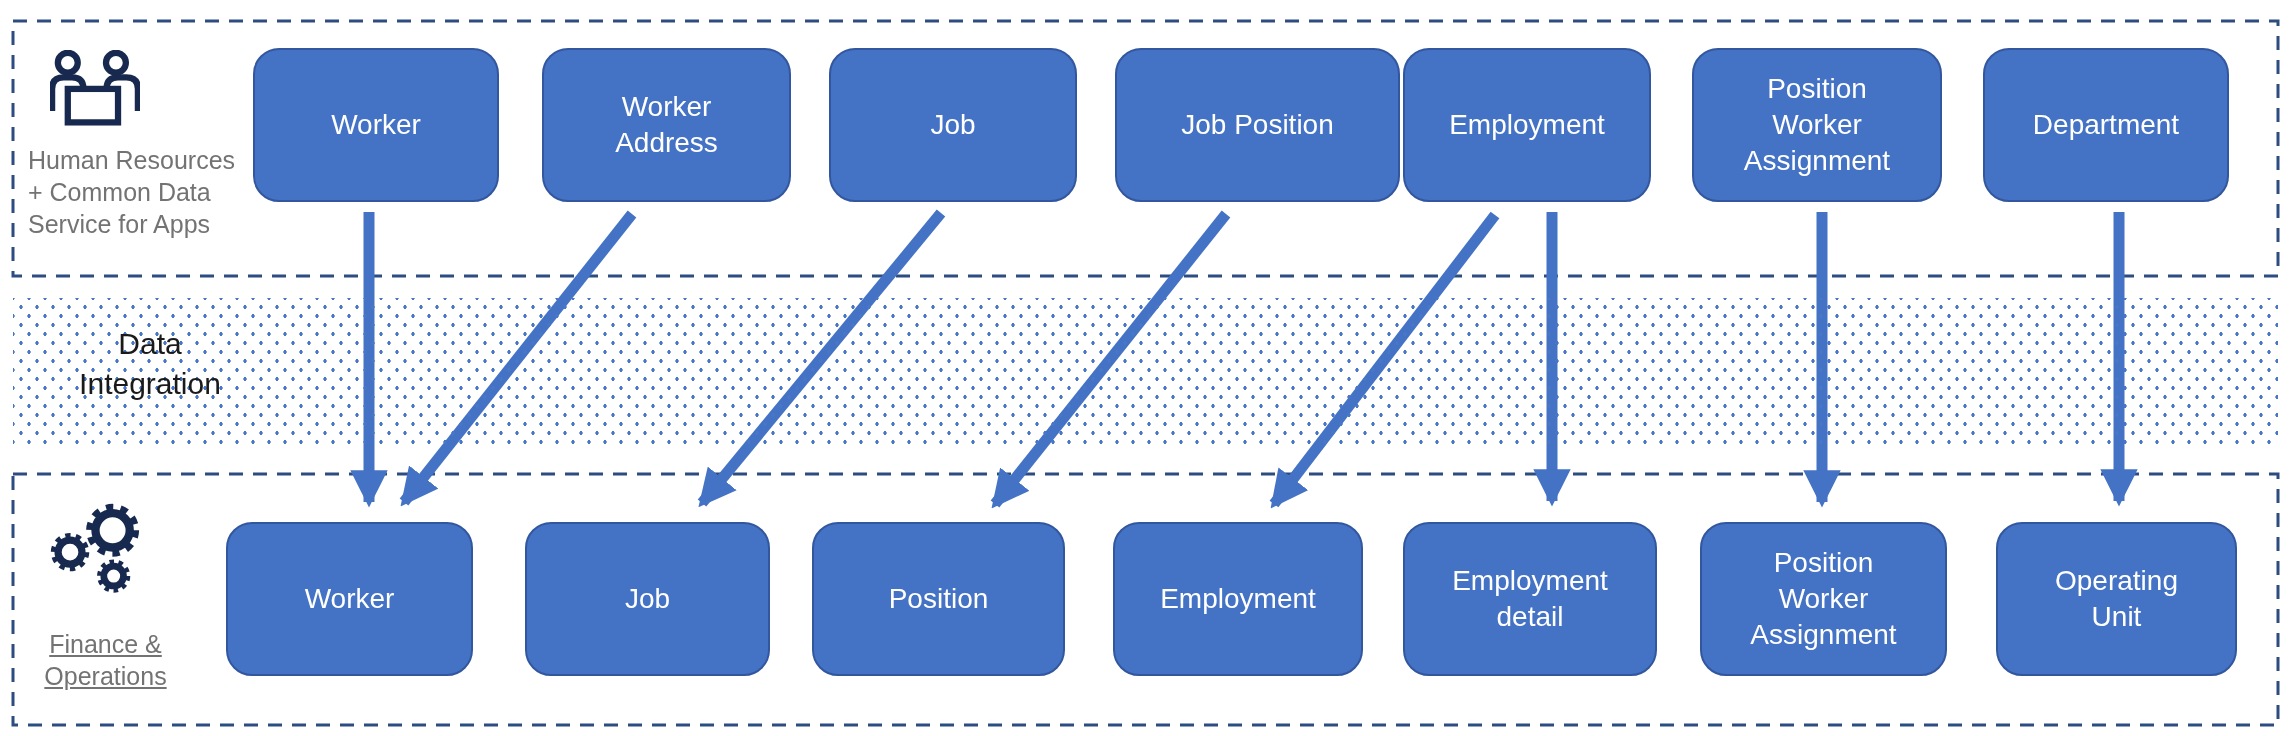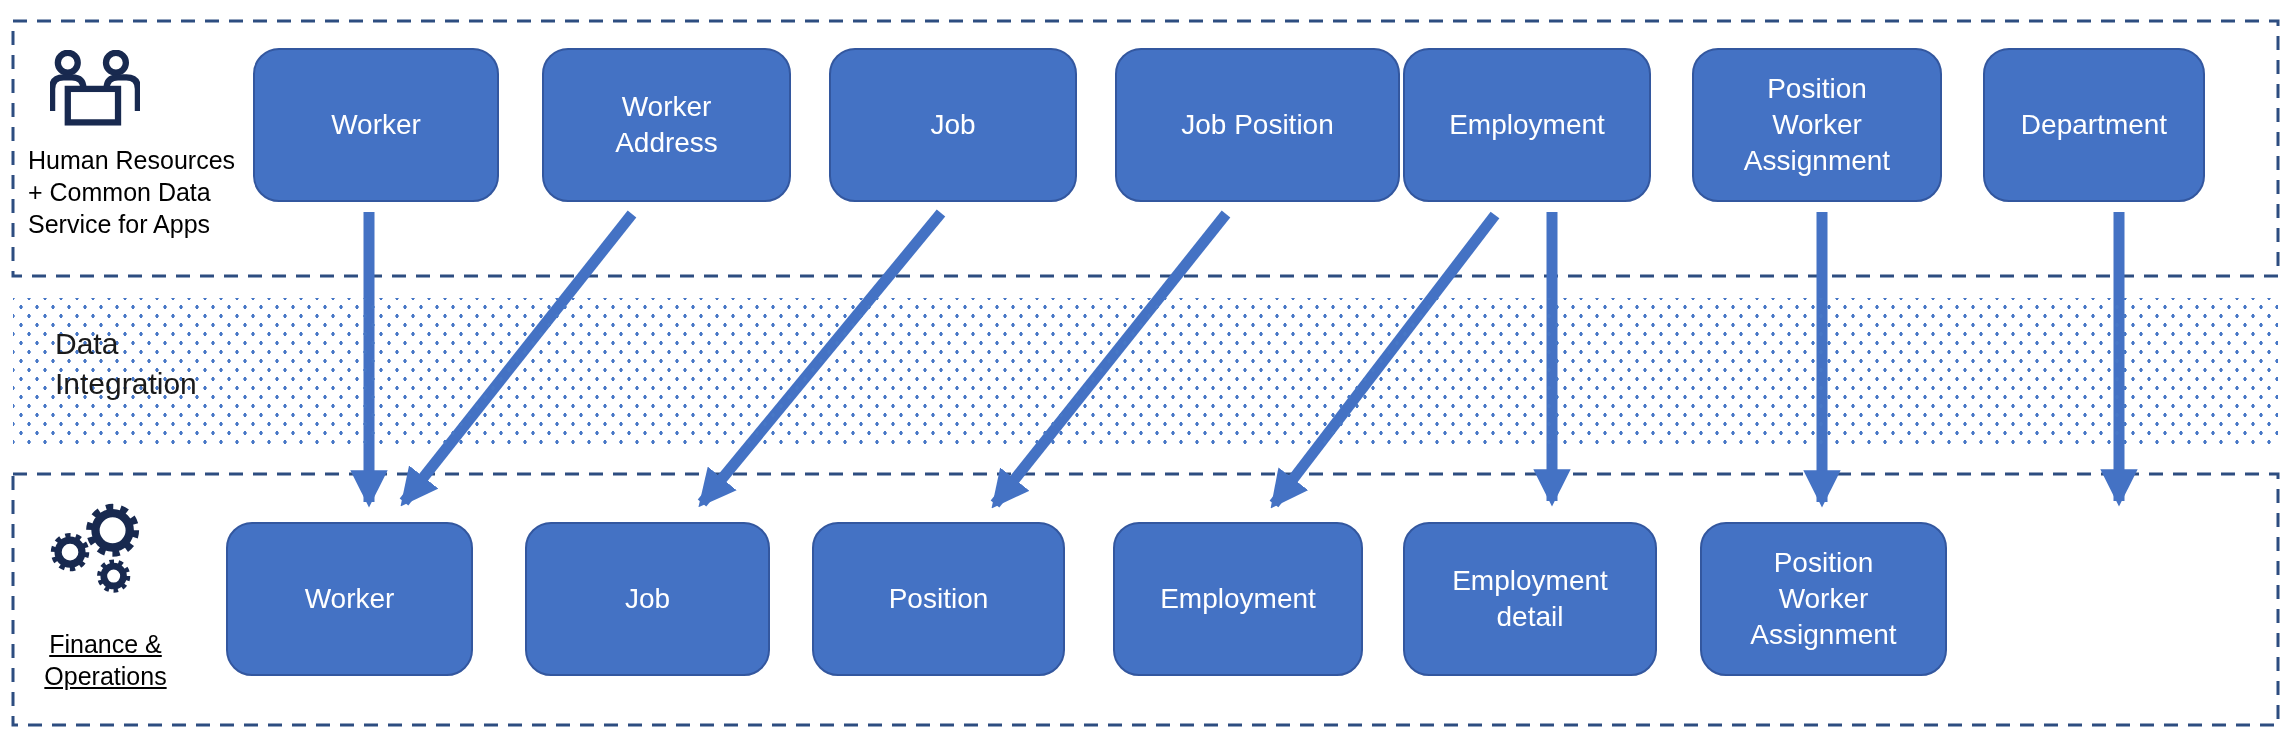--- a/index.html
+++ b/index.html
@@ -15,34 +15,34 @@
   .dots-band{
     position:absolute;left:13px;top:298px;width:2265px;height:151px;
     background-image:
       radial-gradient(#4777C6 1.5px, transparent 1.7px),
       radial-gradient(#4777C6 1.5px, transparent 1.7px);
     background-size:16px 18px;
     background-position:0 0, 8px 9px;
   }
   .di-label{
     position:absolute;left:55px;top:324px;width:190px;
-    color:#1a1a1a;
+    text-align:center;color:#1a1a1a;
     font-size:30px;line-height:40px;white-space:pre-line;
   }
   .entity{
     position:absolute;height:154px;
     background:#4472C4;border:2px solid #33579F;border-radius:26px;
     display:flex;align-items:center;justify-content:center;
     color:#ffffff;font-size:28px;line-height:36px;text-align:center;
     white-space:pre-line;box-sizing:border-box;
   }
   .toprow{top:48px;}
   .bottomrow{top:522px;}
   .side-label{
-    position:absolute;color:#000000;font-size:25px;line-height:32px;
+    position:absolute;color:#737373;font-size:25px;line-height:32px;
     white-space:pre-line;
   }
   .hr-label{left:28px;top:144px;text-align:left;width:230px;}
   .fo-label{left:18px;top:628px;text-align:center;width:175px;text-decoration:underline;}
   .icon{position:absolute;}
 </style>
 </head>
 <body>
 
 <div class="canvas">
@@ -107,25 +107,27 @@
 
   <div class="entity toprow" style="left:253px;width:246px;">Worker</div>
   <div class="entity toprow" style="left:542px;width:249px;">Worker
 Address</div>
   <div class="entity toprow" style="left:829px;width:248px;">Job</div>
   <div class="entity toprow" style="left:1115px;width:285px;">Job Position</div>
   <div class="entity toprow" style="left:1403px;width:248px;">Employment</div>
   <div class="entity toprow" style="left:1692px;width:250px;">Position
 Worker
 Assignment</div>
-  <div class="entity toprow" style="left:1983px;width:222px;">Department</div>
+  <div class="entity toprow" style="left:1983px;width:246px;">Department</div>
 
   <div class="entity bottomrow" style="left:226px;width:247px;">Worker</div>
   <div class="entity bottomrow" style="left:525px;width:245px;">Job</div>
   <div class="entity bottomrow" style="left:812px;width:253px;">Position</div>
   <div class="entity bottomrow" style="left:1113px;width:250px;">Employment</div>
   <div class="entity bottomrow" style="left:1403px;width:254px;">Employment
 detail</div>
   <div class="entity bottomrow" style="left:1700px;width:247px;">Position
 Worker
 Assignment</div>
+  <div class="entity bottomrow" style="left:1996px;width:241px;">Operating
+Unit</div>
 
 </div>
 
 </body></html>

